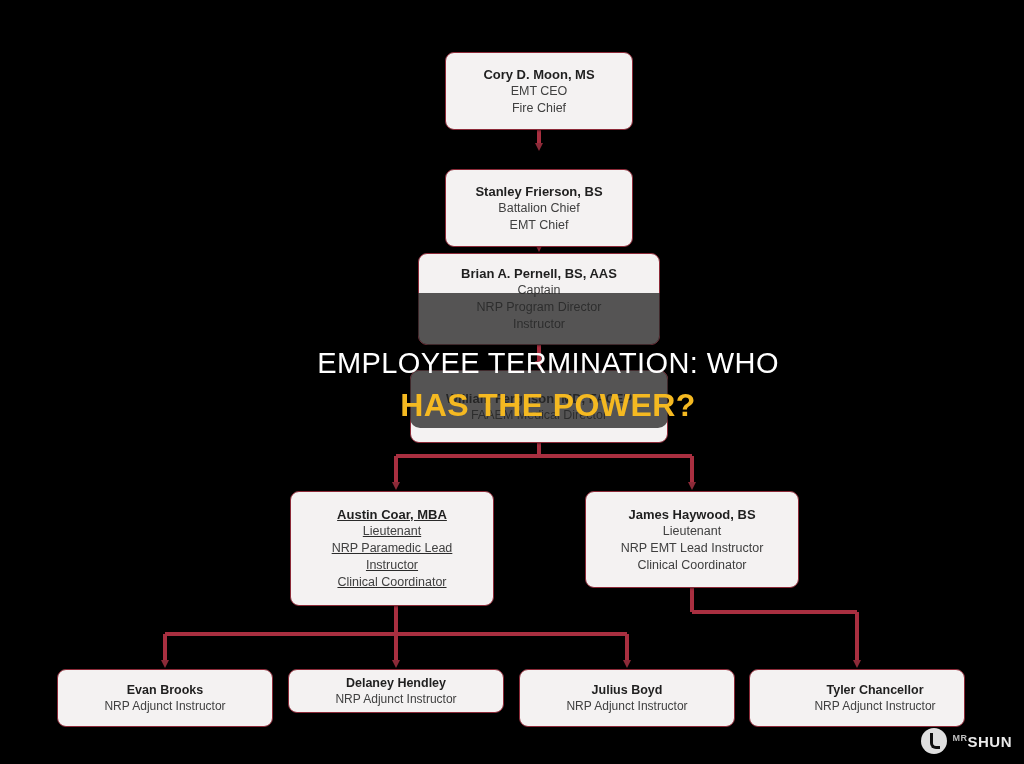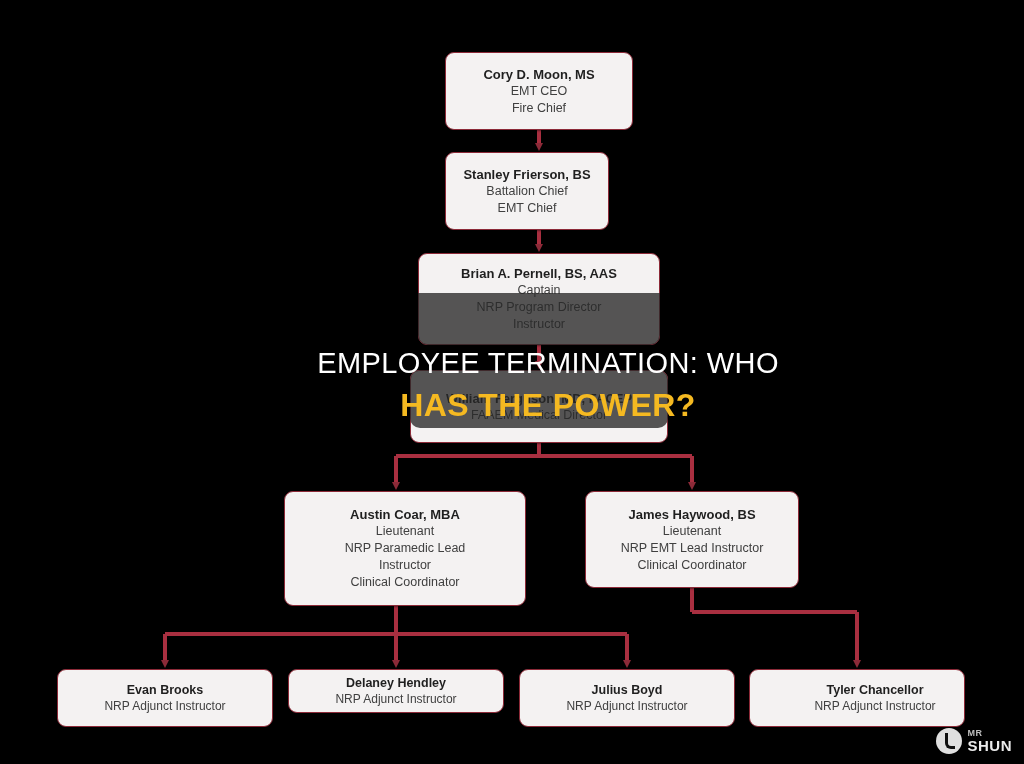--- a/index.html
+++ b/index.html
@@ -127,21 +127,20 @@
     left: 9px;
     top: 5px;
     width: 7px;
     height: 13px;
     border-left: 3px solid #111;
     border-bottom: 3px solid #111;
     border-bottom-left-radius: 6px;
   }
   #wm-text {
     display: flex;
-    flex-direction: column;
     line-height: 1;
   }
   #wm-top {
     font-size: 9px;
     font-weight: bold;
     color: #cfcfcf;
     letter-spacing: 0.5px;
   }
   #wm-bottom {
     font-size: 15px;
@@ -185,39 +184,39 @@
       <path d="M857,612 L857,664" marker-end="url(#arrow)"></path>
     </g>
   </svg>
 
   <div class="node" style="left:445px; top:52px; width:188px; height:78px;">
     <div class="nm">Cory D. Moon, MS</div>
     <div class="rl">EMT CEO</div>
     <div class="rl">Fire Chief</div>
   </div>
 
-  <div class="node" style="left:445px; top:152px; width:164px; height:78px;text-align:right;">
+  <div class="node" style="left:445px; top:169px; width:188px; height:78px;text-align:right;">
     <div class="nm">Stanley Frierson, BS</div>
     <div class="rl">Battalion Chief</div>
     <div class="rl">EMT Chief</div>
   </div>
 
   <div class="node" style="left:418px; top:253px; width:242px; height:92px;">
     <div class="nm">Brian A. Pernell, BS, AAS</div>
     <div class="rl">Captain</div>
     <div class="rl">NRP Program Director</div>
     <div class="rl">Instructor</div>
   </div>
 
   <div class="node" style="left:410px; top:370px; width:258px; height:73px;">
     <div class="nm">William Ferguson, MD, FACEP</div>
     <div class="rl">FAAEM Medical Director</div>
   </div>
 
-  <div class="node" style="left:284px; top:491px; width:242px; height:115px;">
+  <div class="node" style="left:290px; top:491px; width:204px; height:115px;text-decoration:underline;">
     <div class="nm">Austin Coar, MBA</div>
     <div class="rl">Lieutenant</div>
     <div class="rl">NRP Paramedic Lead</div>
     <div class="rl">Instructor</div>
     <div class="rl">Clinical Coordinator</div>
   </div>
 
   <div class="node" style="left:585px; top:491px; width:214px; height:97px;">
     <div class="nm">James Haywood, BS</div>
     <div class="rl">Lieutenant</div>

